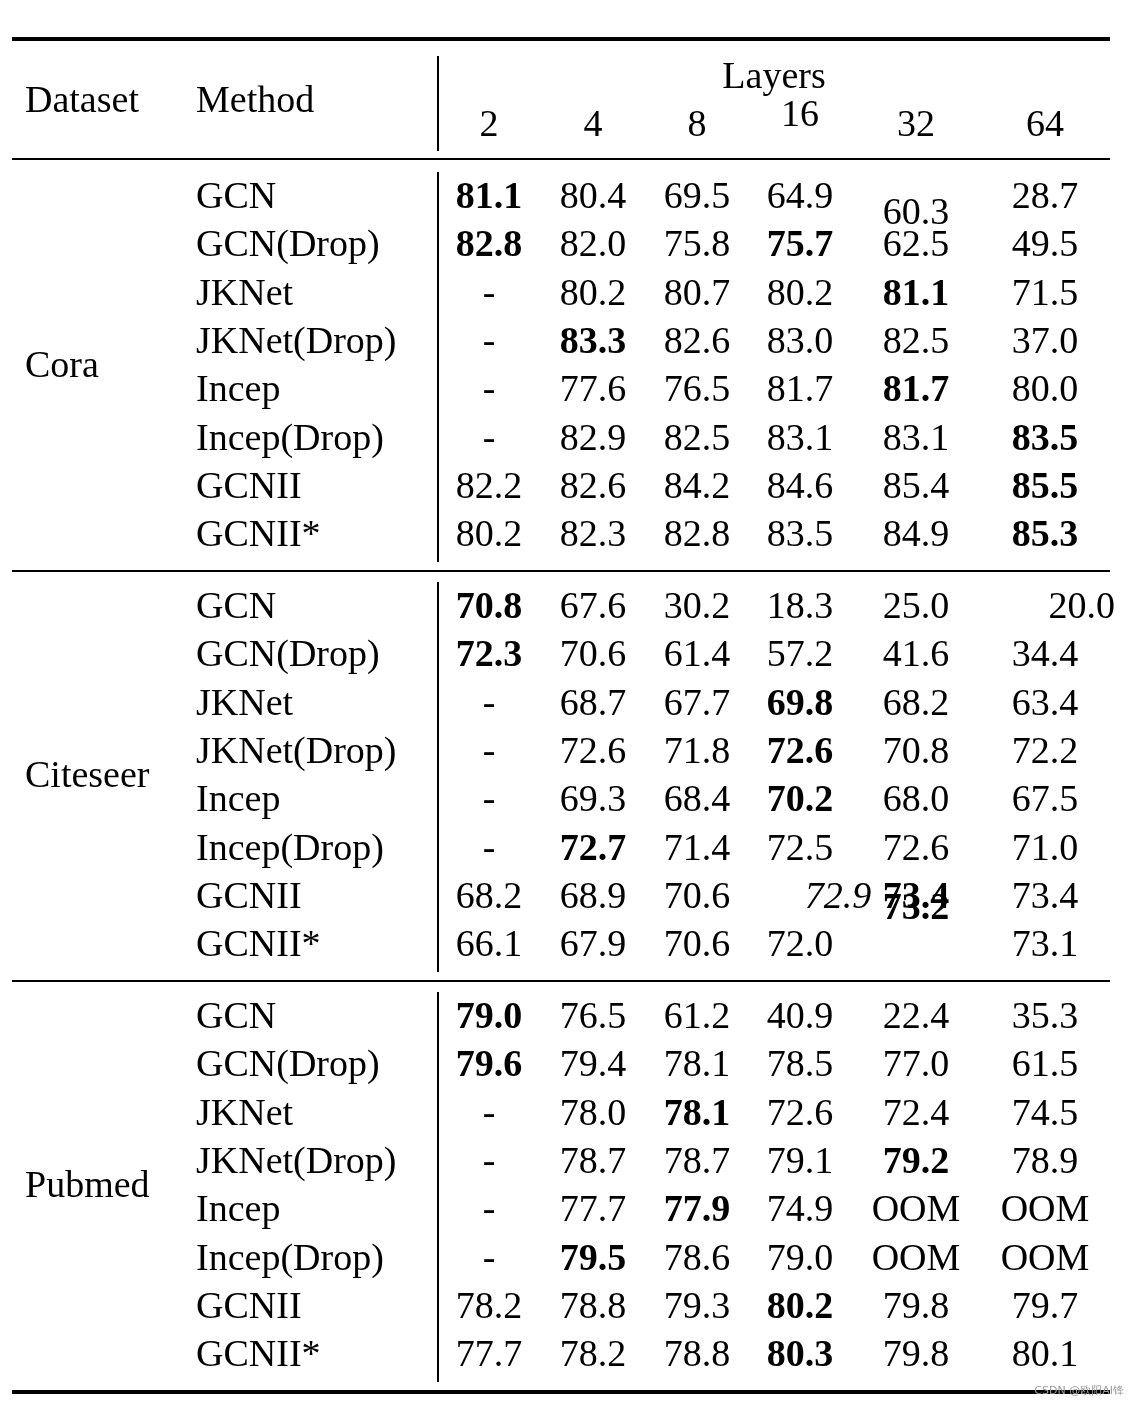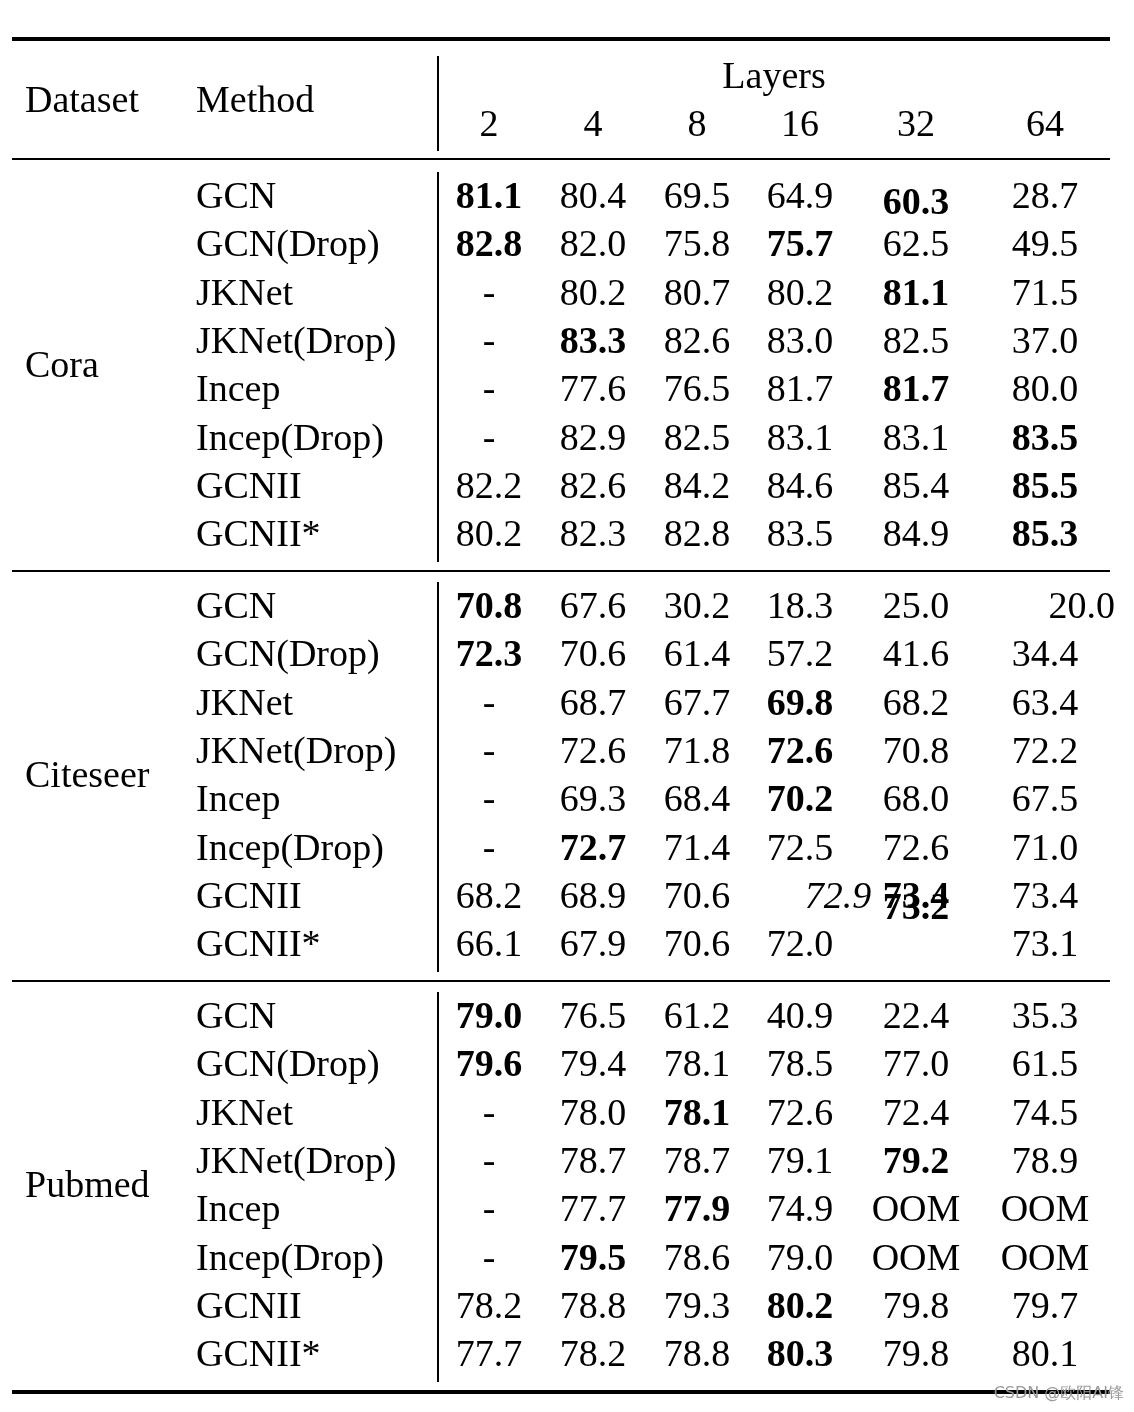--- a/index.html
+++ b/index.html
@@ -3,21 +3,21 @@
 <meta charset="utf-8">
 <style>
   html,body{margin:0;padding:0;background:#fff;}
   body{width:1134px;height:1412px;position:relative;overflow:hidden;
        font-family:"Liberation Serif","DejaVu Serif",serif;color:#000;}
   .rule{position:absolute;left:12px;width:1098px;background:#000;}
   .vline{position:absolute;left:437px;width:2px;background:#000;}
   .t{position:absolute;font-size:38px;line-height:48px;white-space:nowrap;}
   .num{position:absolute;font-size:38px;line-height:48px;white-space:nowrap;text-align:center;}
   .b{font-weight:bold;}
-  .wm{position:absolute;right:10px;top:1383px;font-family:"DejaVu Sans",sans-serif;font-size:16px;color:#9a9a9a;}
+  .wm{position:absolute;right:10px;top:1383px;font-family:"DejaVu Sans",sans-serif;font-size:11px;color:#9a9a9a;}
 </style>
 </head>
 <body>
 
 <div id="table">
 
   <div class="rule" style="top:37px;height:4px;"></div>
   <div class="rule" style="top:158px;height:2px;"></div>
   <div class="rule" style="top:570px;height:2px;"></div>
   <div class="rule" style="top:980px;height:2px;"></div>
@@ -28,33 +28,33 @@
   <div class="vline" style="top:582px;height:390px;"></div>
   <div class="vline" style="top:992px;height:390px;"></div>
 
   <div class="t" style="left:25px;top:75px;">Dataset</div>
   <div class="t" style="left:196px;top:75px;">Method</div>
   <div class="num" style="left:674px;width:200px;top:51px;">Layers</div>
   <div id="layer-heads">
       <div class="num" style="left: 419px; width: 140px; top: 99px;">2</div>
       <div class="num" style="left: 523px; width: 140px; top: 99px;">4</div>
       <div class="num" style="left: 627px; width: 140px; top: 99px;">8</div>
-      <div class="num" style="left: 730px; width: 140px; top: 99px;">16</div>
+      <div class="num" style="left: 730px; width: 140px; top: 89px;">16</div>
       <div class="num" style="left: 846px; width: 140px; top: 99px;">32</div>
       <div class="num" style="left: 975px; width: 140px; top: 99px;">64</div>
     </div>
 
   <div id="body-cells">
       <div class="t" style="left: 25px; top: 340.05px;">Cora</div>
       <div class="t" style="left: 196px; top: 171px;">GCN</div>
       <div class="num b" style="left: 419px; width: 140px; top: 171px;">81.1</div>
       <div class="num" style="left: 523px; width: 140px; top: 171px;">80.4</div>
       <div class="num" style="left: 627px; width: 140px; top: 171px;">69.5</div>
       <div class="num" style="left: 730px; width: 140px; top: 171px;">64.9</div>
-      <div class="num" style="left: 846px; width: 140px; top: 177px; font-weight: bold;">60.3</div>
+      <div class="num" style="left: 846px; width: 140px; top: 187px;">60.3</div>
       <div class="num" style="left: 975px; width: 140px; top: 171px;">28.7</div>
       <div class="t" style="left: 196px; top: 219.3px;">GCN(Drop)</div>
       <div class="num b" style="left: 419px; width: 140px; top: 219.3px;">82.8</div>
       <div class="num" style="left: 523px; width: 140px; top: 219.3px;">82.0</div>
       <div class="num" style="left: 627px; width: 140px; top: 219.3px;">75.8</div>
       <div class="num" style="left: 730px; width: 140px; top: 219.3px; font-weight: bold;">75.7</div>
       <div class="num" style="left: 846px; width: 140px; top: 219.3px;">62.5</div>
       <div class="num" style="left: 975px; width: 140px; top: 219.3px;">49.5</div>
       <div class="t" style="left: 196px; top: 267.6px;">JKNet</div>
       <div class="num" style="left: 419px; width: 140px; top: 267.6px;">-</div>

